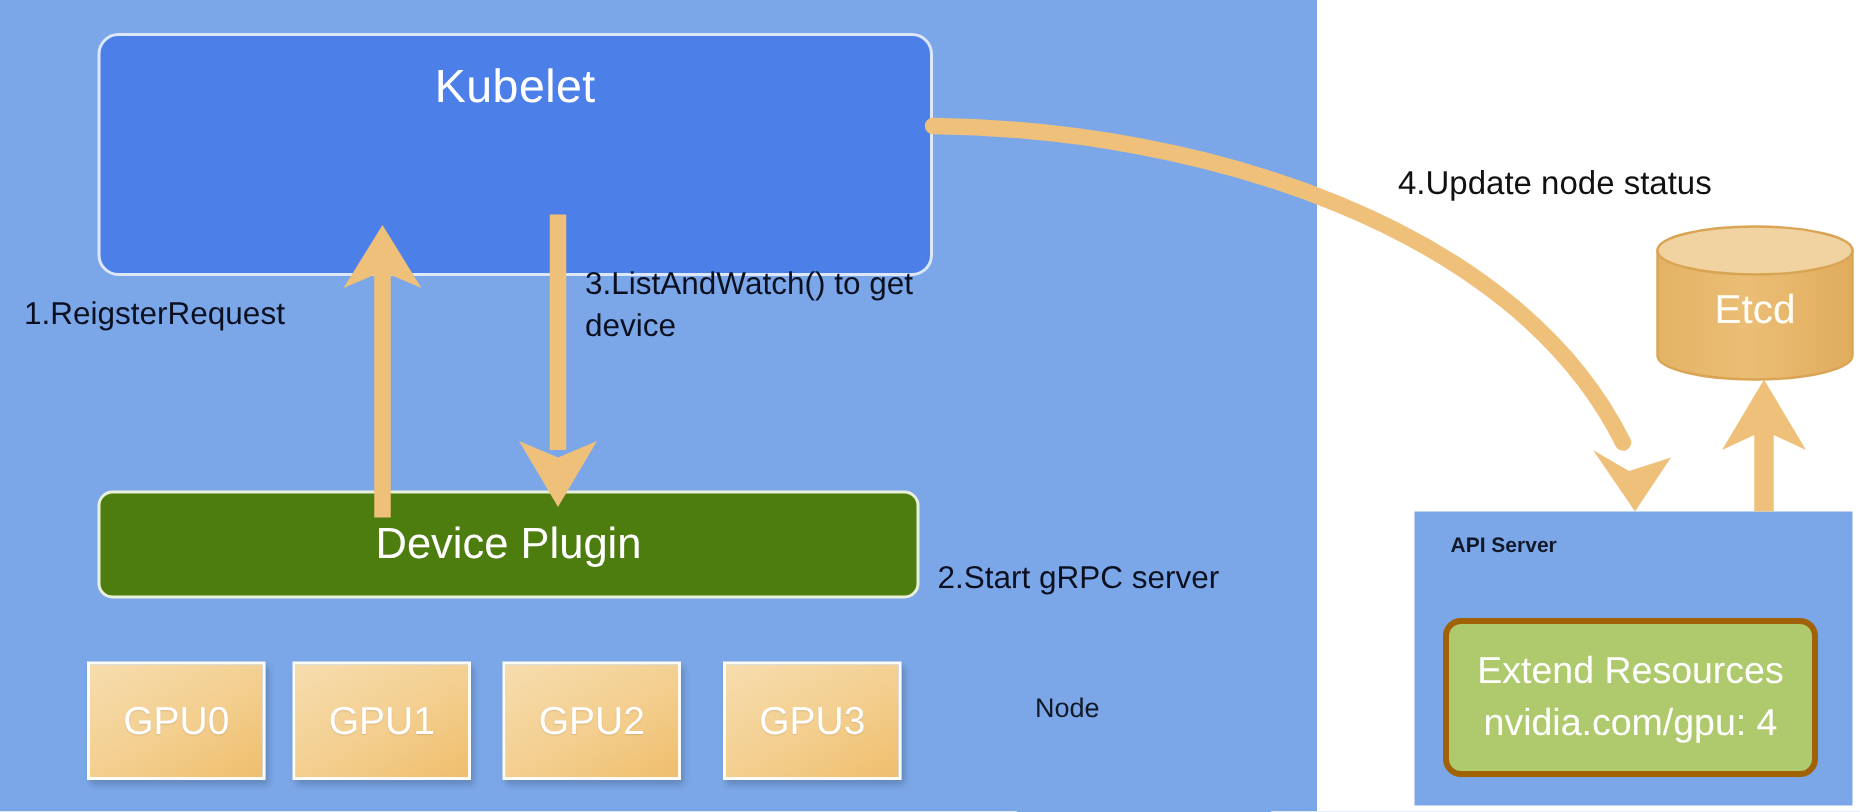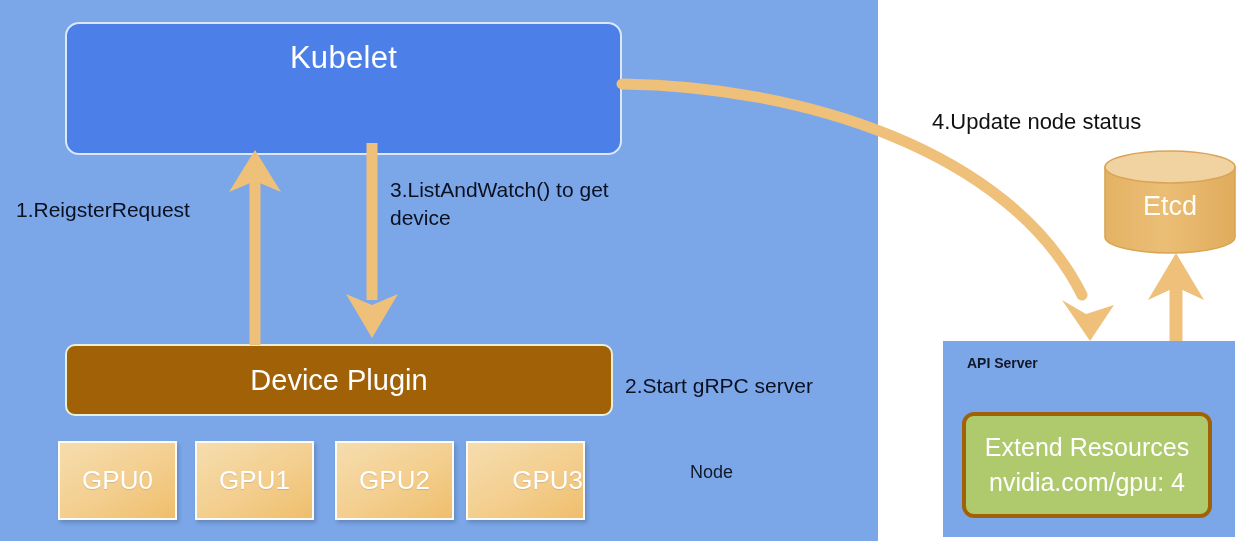--- a/index.html
+++ b/index.html
@@ -35,21 +35,21 @@
     color: #111827;
     font-weight: 400;
   }
 
   
   #kubelet-box {
     position: absolute;
     left: 65px;
     top: 22px;
     width: 557px;
-    height: 133px;
+    height: 162px;
     background: #4C7FE8;
     border: 2px solid #DCE8F7;
     border-radius: 14px;
     box-sizing: border-box;
   }
   #kubelet-title {
     position: absolute;
     left: 0;
     top: 16px;
     width: 100%;
@@ -75,24 +75,24 @@
   }
   #dpm-label {
     color: #ffffff;
     font-size: 25px;
   }
 
   
   #device-plugin-box {
     position: absolute;
     left: 65px;
-    top: 344px;
+    top: 327px;
     width: 548px;
     height: 72px;
-    background: #a16207;
+    background: #4d7c0f;
     border: 2px solid #E8F0DA;
     border-radius: 10px;
     box-sizing: border-box;
     display: flex;
     align-items: center;
     justify-content: center;
   }
   #device-plugin-label {
     color: #ffffff;
     font-size: 29px;
@@ -216,21 +216,21 @@
 
     <div class="gpu-box" style="left:58px;">
       <span class="gpu-label">GPU0</span>
     </div>
     <div class="gpu-box" style="left:195px;">
       <span class="gpu-label">GPU1</span>
     </div>
     <div class="gpu-box" style="left:335px;">
       <span class="gpu-label">GPU2</span>
     </div>
-    <div class="gpu-box" style="left:466px;justify-content:flex-end;">
+    <div class="gpu-box" style="left:482px;">
       <span class="gpu-label">GPU3</span>
     </div>
 
     <div id="node-label">Node</div>
   </div>
 
   <div id="api-server-box">
     <div id="api-server-label">API Server</div>
     <div id="extend-resources-box">
       <span class="extend-line">Extend Resources</span>

